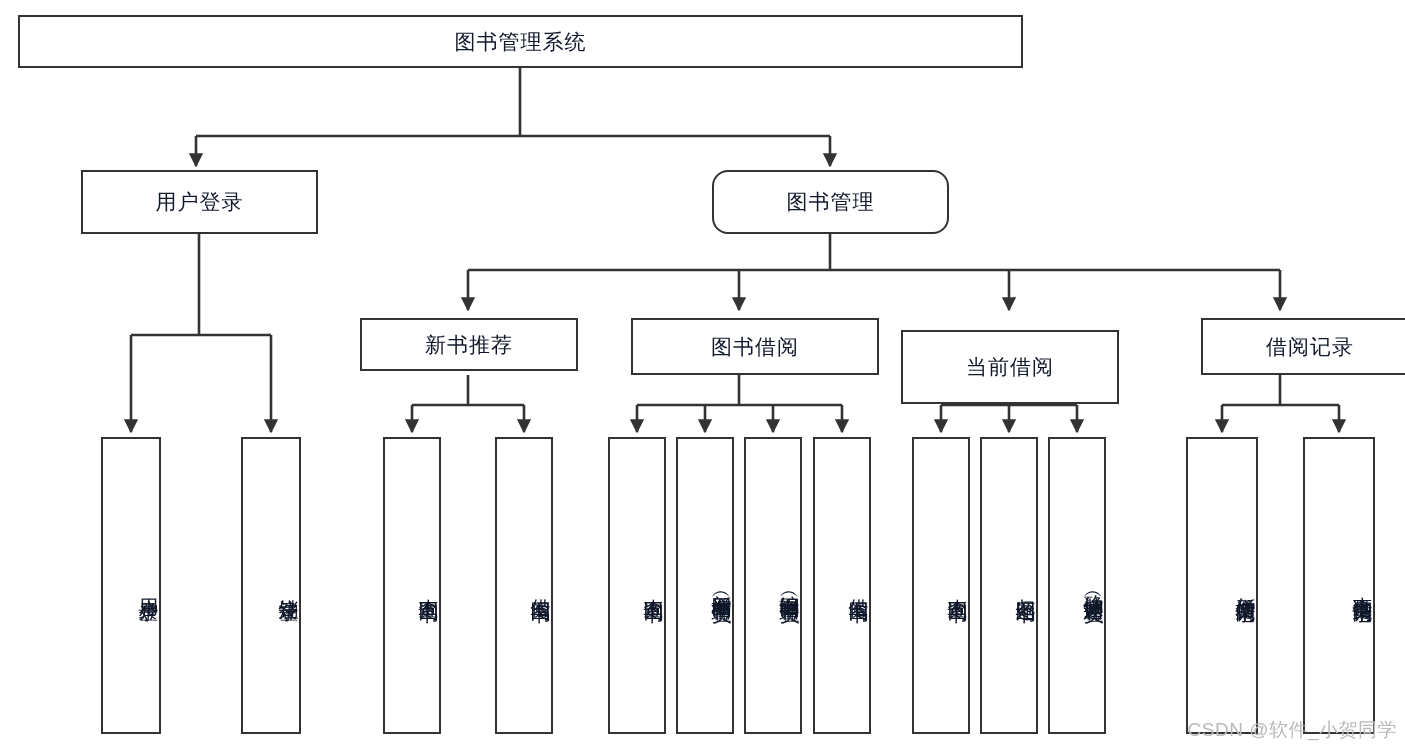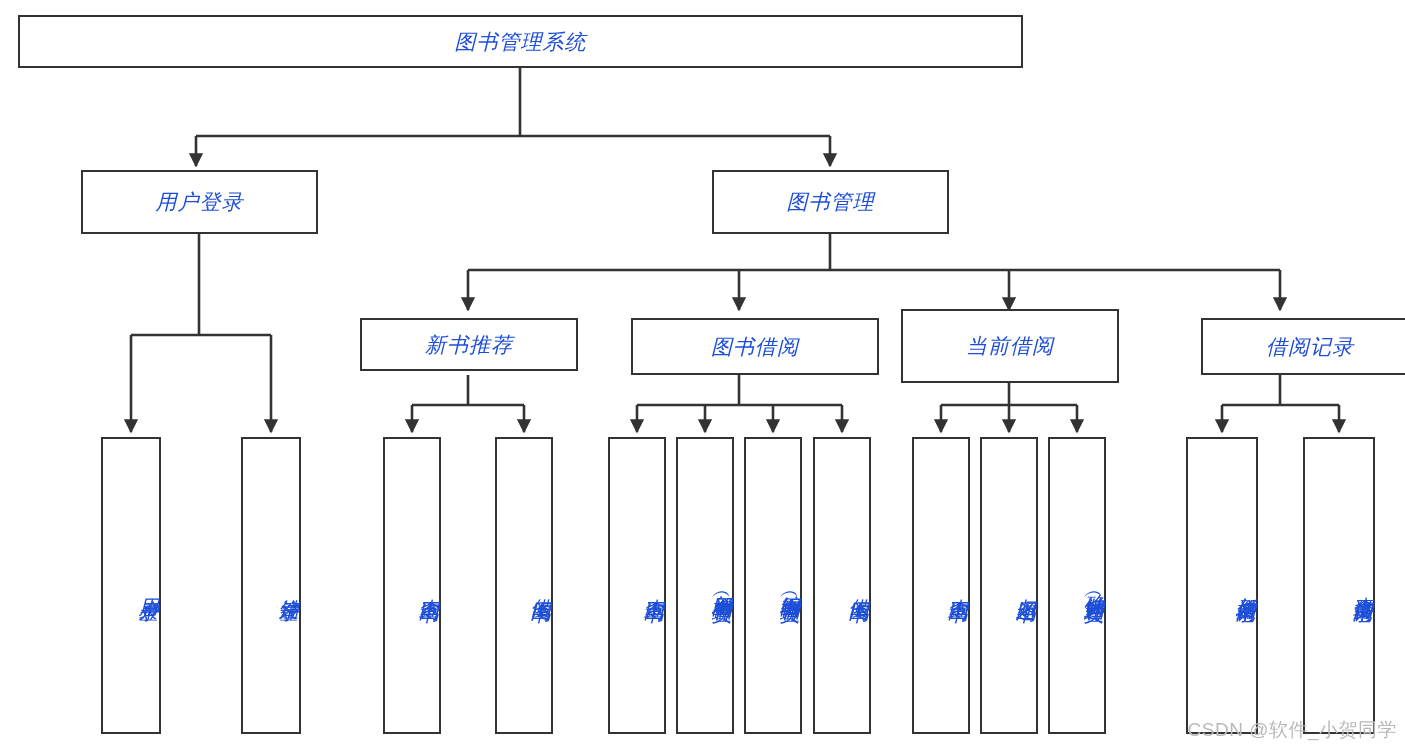--- a/index.html
+++ b/index.html
@@ -26,23 +26,22 @@
     pointer-events: none;
   }
   .node {
     position: absolute;
     box-sizing: border-box;
     background: #ffffff;
     border: 2px solid #333333;
     display: flex;
     align-items: center;
     justify-content: center;
-    color: #1d4ed8;
+    color: #0f172a;
     z-index: 2;
-    font-style: italic;
   }
   .node.horiz {
     font-size: 21px;
     letter-spacing: 1px;
   }
   .node.vert {
     writing-mode: vertical-rl;
     text-orientation: upright;
     font-size: 20px;
     line-height: 1.08;
@@ -123,31 +122,31 @@
     </g>
   </svg>
 
   <div class="node horiz" style="left:18px; top:15px; width:1005px; height:53px;">
     <span>图书管理系统</span>
   </div>
 
   <div class="node horiz" style="left:81px; top:170px; width:237px; height:64px;">
     <span>用户登录</span>
   </div>
-  <div class="node horiz" style="left:712px; top:170px; width:237px; height:64px;">
+  <div class="node horiz" style="left:712px; top:170px; width:237px; height:64px;border-radius:16px;">
     <span>图书管理</span>
   </div>
 
   <div class="node horiz" style="left:360px; top:318px; width:218px; height:53px;">
     <span>新书推荐</span>
   </div>
   <div class="node horiz" style="left:631px; top:318px; width:248px; height:57px;">
     <span>图书借阅</span>
   </div>
-  <div class="node horiz" style="left:901px; top:309px; width:218px; height:74px;">
+  <div class="node horiz" style="left:901px; top:330px; width:218px; height:74px;">
     <span>当前借阅</span>
   </div>
   <div class="node horiz" style="left:1172px; top:318px; width:218px; height:57px;margin-left:29px;">
     <span>借阅记录</span>
   </div>
 
   <div class="node vert" style="left:101px; top:437px; width:60px; height:297px;">
     <span>用户登录</span>
   </div>
   <div class="node vert" style="left:241px; top:437px; width:60px; height:297px;">

